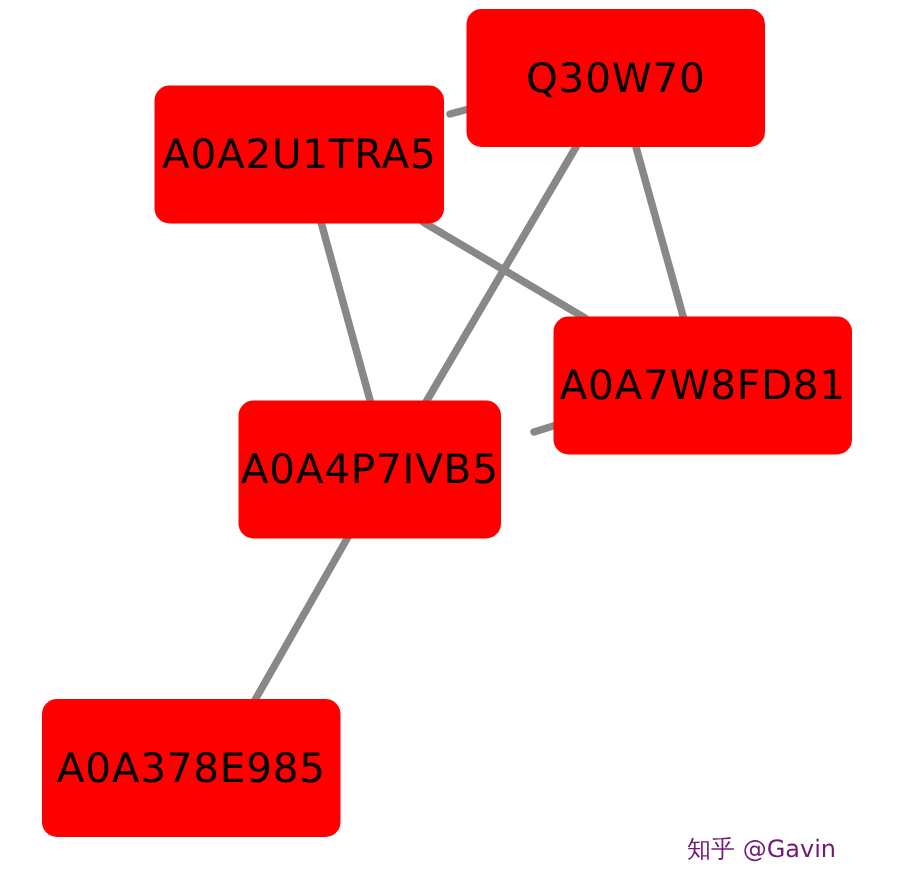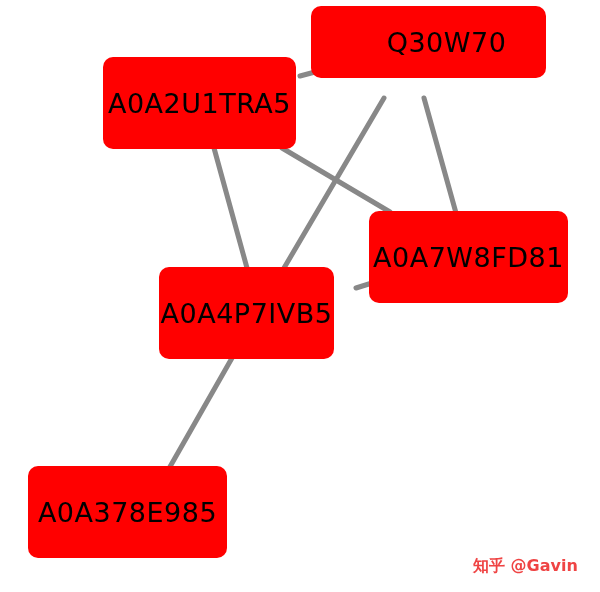--- a/index.html
+++ b/index.html
@@ -4,38 +4,38 @@
   <style>
     html, body { margin: 0; padding: 0; background: #ffffff; }
     body { width: 600px; height: 592px; position: relative; overflow: hidden; font-family: "DejaVu Sans", sans-serif; }
     svg.edges { position: absolute; left: 0; top: 0; width: 600px; height: 592px; }
     .node {
       position: absolute; background: #ff0000; border-radius: 10px;
       display: flex; align-items: center; justify-content: center;
       color: #000; font-size: 27px; white-space: nowrap; overflow: visible;
       letter-spacing: 0.5px;
     }
-    .watermark { position: absolute; left: 473px; top: 556px; font-size: 16px; color: #ef4444; font-family: "DejaVu Sans", sans-serif; font-weight: bold; }
+    .watermark { position: absolute; left: 458px; top: 556px; font-size: 16px; color: #701a75; font-family: "DejaVu Sans", sans-serif; }
   </style>
 </head>
 <body>
 
 <svg class="edges" viewBox="0 0 600 592">
   <g stroke="#888888" stroke-width="5" stroke-linecap="round">
     <line x1="300" y1="76" x2="315" y2="72"></line>
     <line x1="384" y1="98" x2="284" y2="268"></line>
     <line x1="424" y1="98" x2="456" y2="213"></line>
     <line x1="282" y1="148" x2="390" y2="212"></line>
     <line x1="214" y1="148" x2="247" y2="268"></line>
     <line x1="356" y1="288" x2="372" y2="283"></line>
     <line x1="232" y1="358" x2="155" y2="493"></line>
   </g>
 </svg>
 
-<div class="node" style="left:311px; top:6px; width:199px; height:72px;padding-left:36px;">
+<div class="node" style="left:311px; top:6px; width:199px; height:92px;">
   <span>Q30W70</span>
 </div>
 <div class="node" style="left:103px; top:57px; width:193px; height:92px;">
   <span>A0A2U1TRA5</span>
 </div>
 <div class="node" style="left:369px; top:211px; width:199px; height:92px;align-items:center;">
   <span>A0A7W8FD81</span>
 </div>
 <div class="node" style="left:159px; top:267px; width:175px; height:92px;align-items:center;">
   <span>A0A4P7IVB5</span>

